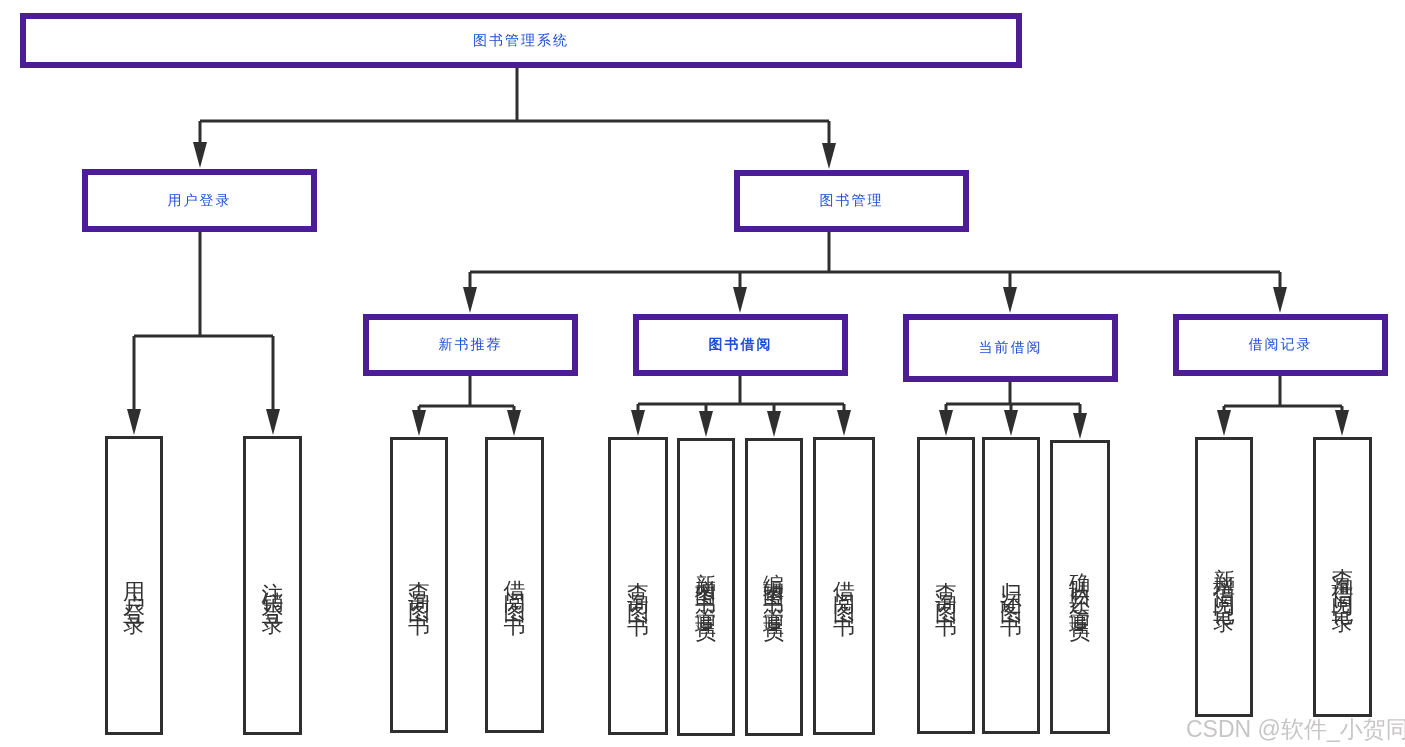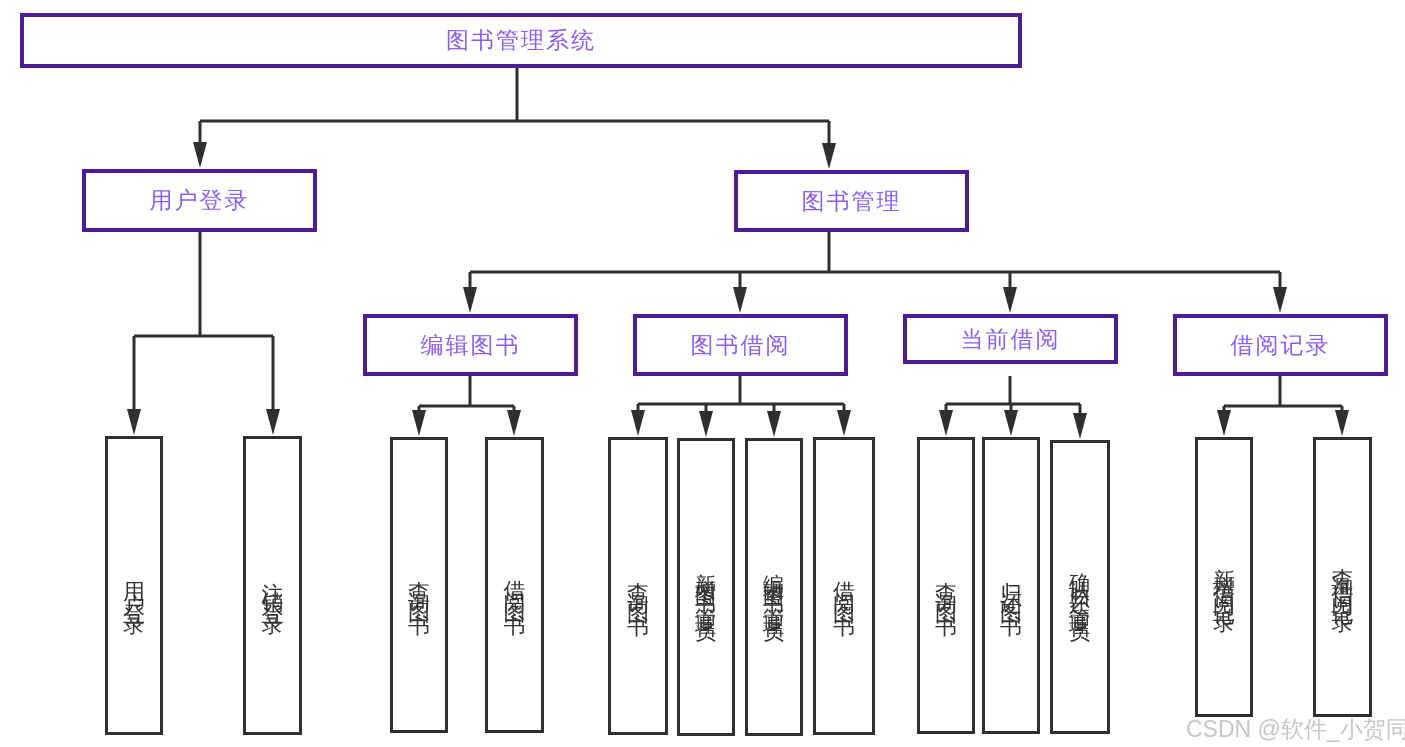--- a/index.html
+++ b/index.html
@@ -4,23 +4,23 @@
 <style>
   html,body{margin:0;padding:0;}
   body{
     width:1405px;height:747px;position:relative;background:#ffffff;
     font-family:"Liberation Sans","DejaVu Sans",sans-serif;
     overflow:hidden;
   }
   .stage{position:absolute;left:0;top:0;width:1405px;height:747px;}
   svg.wires{position:absolute;left:0;top:0;width:1405px;height:747px;}
   .node{
-    position:absolute;background:#ffffff;border:4px solid #4c1d95;
+    position:absolute;background:#ffffff;border:6px solid #4c1d95;
     display:flex;align-items:center;justify-content:center;
-    color:#8b5cf6;font-size:23px;letter-spacing:2px;box-sizing:border-box;
+    color:#1d4ed8;font-size:14px;letter-spacing:2px;box-sizing:border-box;
   }
   .leaf{
     position:absolute;background:#ffffff;border:3px solid #2f2f2f;
     display:flex;align-items:center;justify-content:center;box-sizing:border-box;
   }
   .leaf span{
     writing-mode:vertical-rl;text-orientation:mixed;
     color:#333333;font-size:22px;letter-spacing:11px;line-height:1;
     white-space:nowrap;
   }
@@ -107,26 +107,26 @@
   </div>
 
   <div class="node" style="left:82px;top:169px;width:235px;height:63px;">
     <span>用户登录</span>
   </div>
   <div class="node" style="left:712px;top:170px;width:235px;height:62px;margin-left:22px;">
     <span>图书管理</span>
   </div>
 
   <div class="node" style="left:363px;top:314px;width:215px;height:62px;">
-    <span>编辑图书</span>
+    <span>新书推荐</span>
   </div>
-  <div class="node" style="left:633px;top:314px;width:215px;height:62px;">
+  <div class="node" style="left:633px;top:314px;width:215px;height:62px;font-weight:bold;">
     <span>图书借阅</span>
   </div>
-  <div class="node" style="left:903px;top:314px;width:215px;height:50px;">
+  <div class="node" style="left:903px;top:314px;width:215px;height:68px;">
     <span>当前借阅</span>
   </div>
   <div class="node" style="left:1173px;top:314px;width:215px;height:62px;">
     <span>借阅记录</span>
   </div>
 
   <div class="leaf" style="left:105px;top:436px;width:58px;height:299px;">
     <span>用户登录</span>
   </div>
   <div class="leaf" style="left:243px;top:436px;width:59px;height:299px;">

